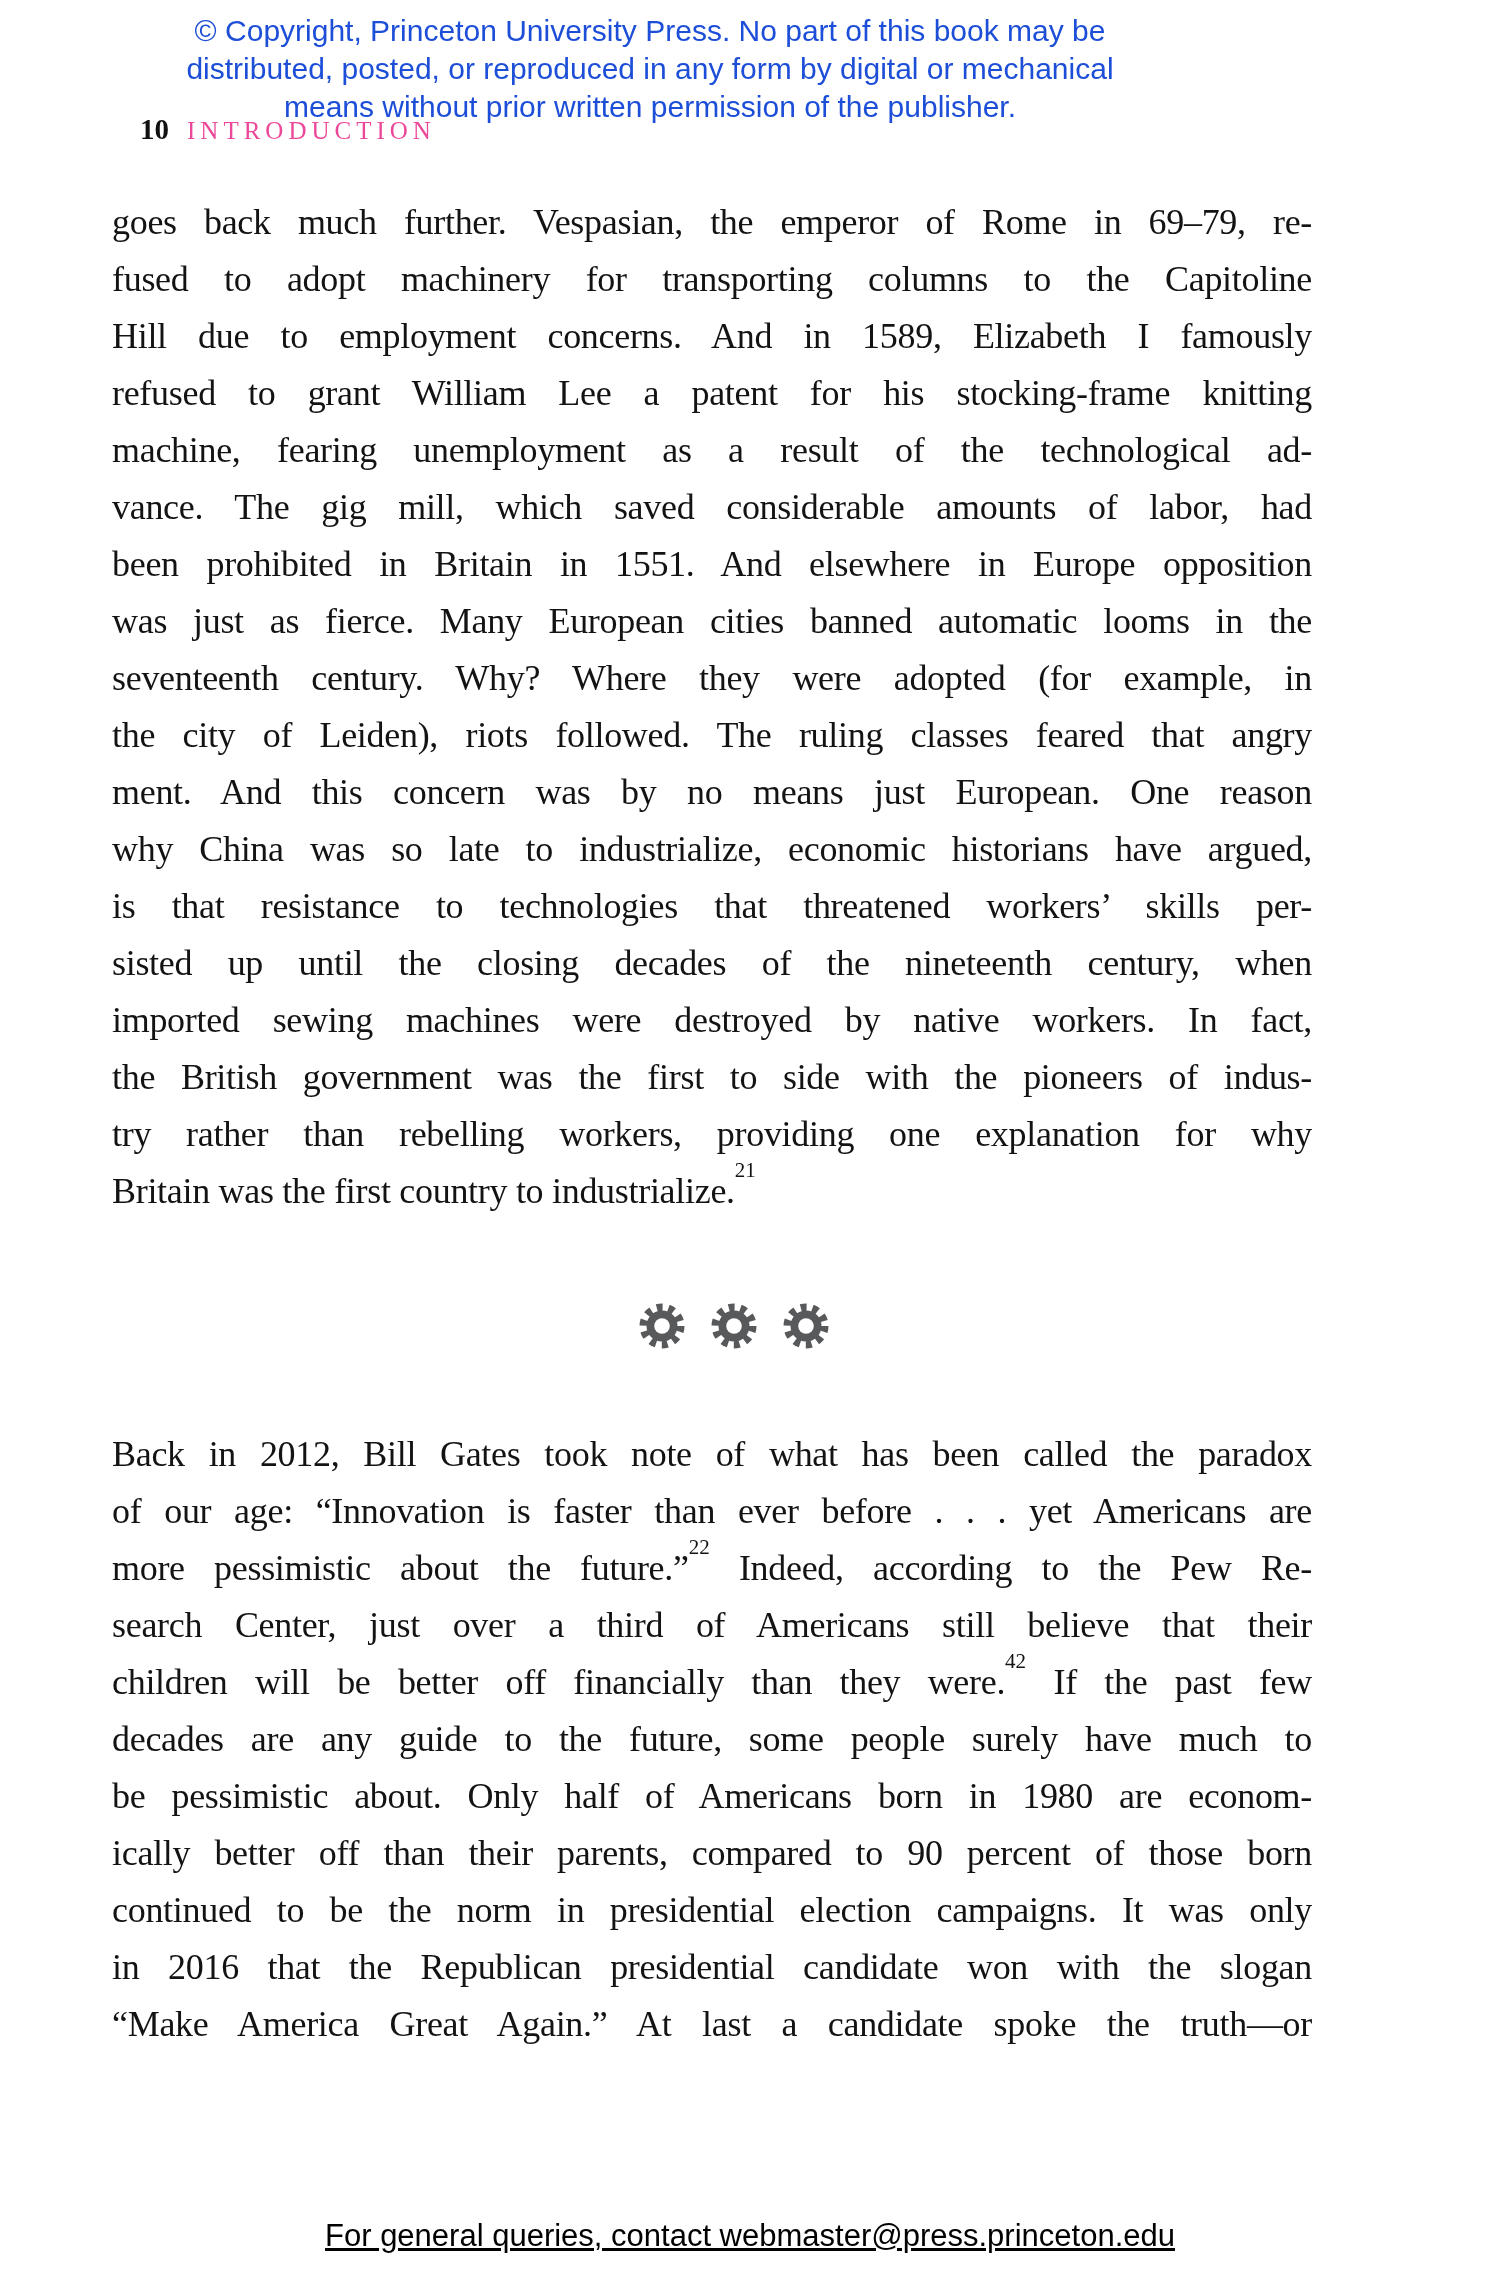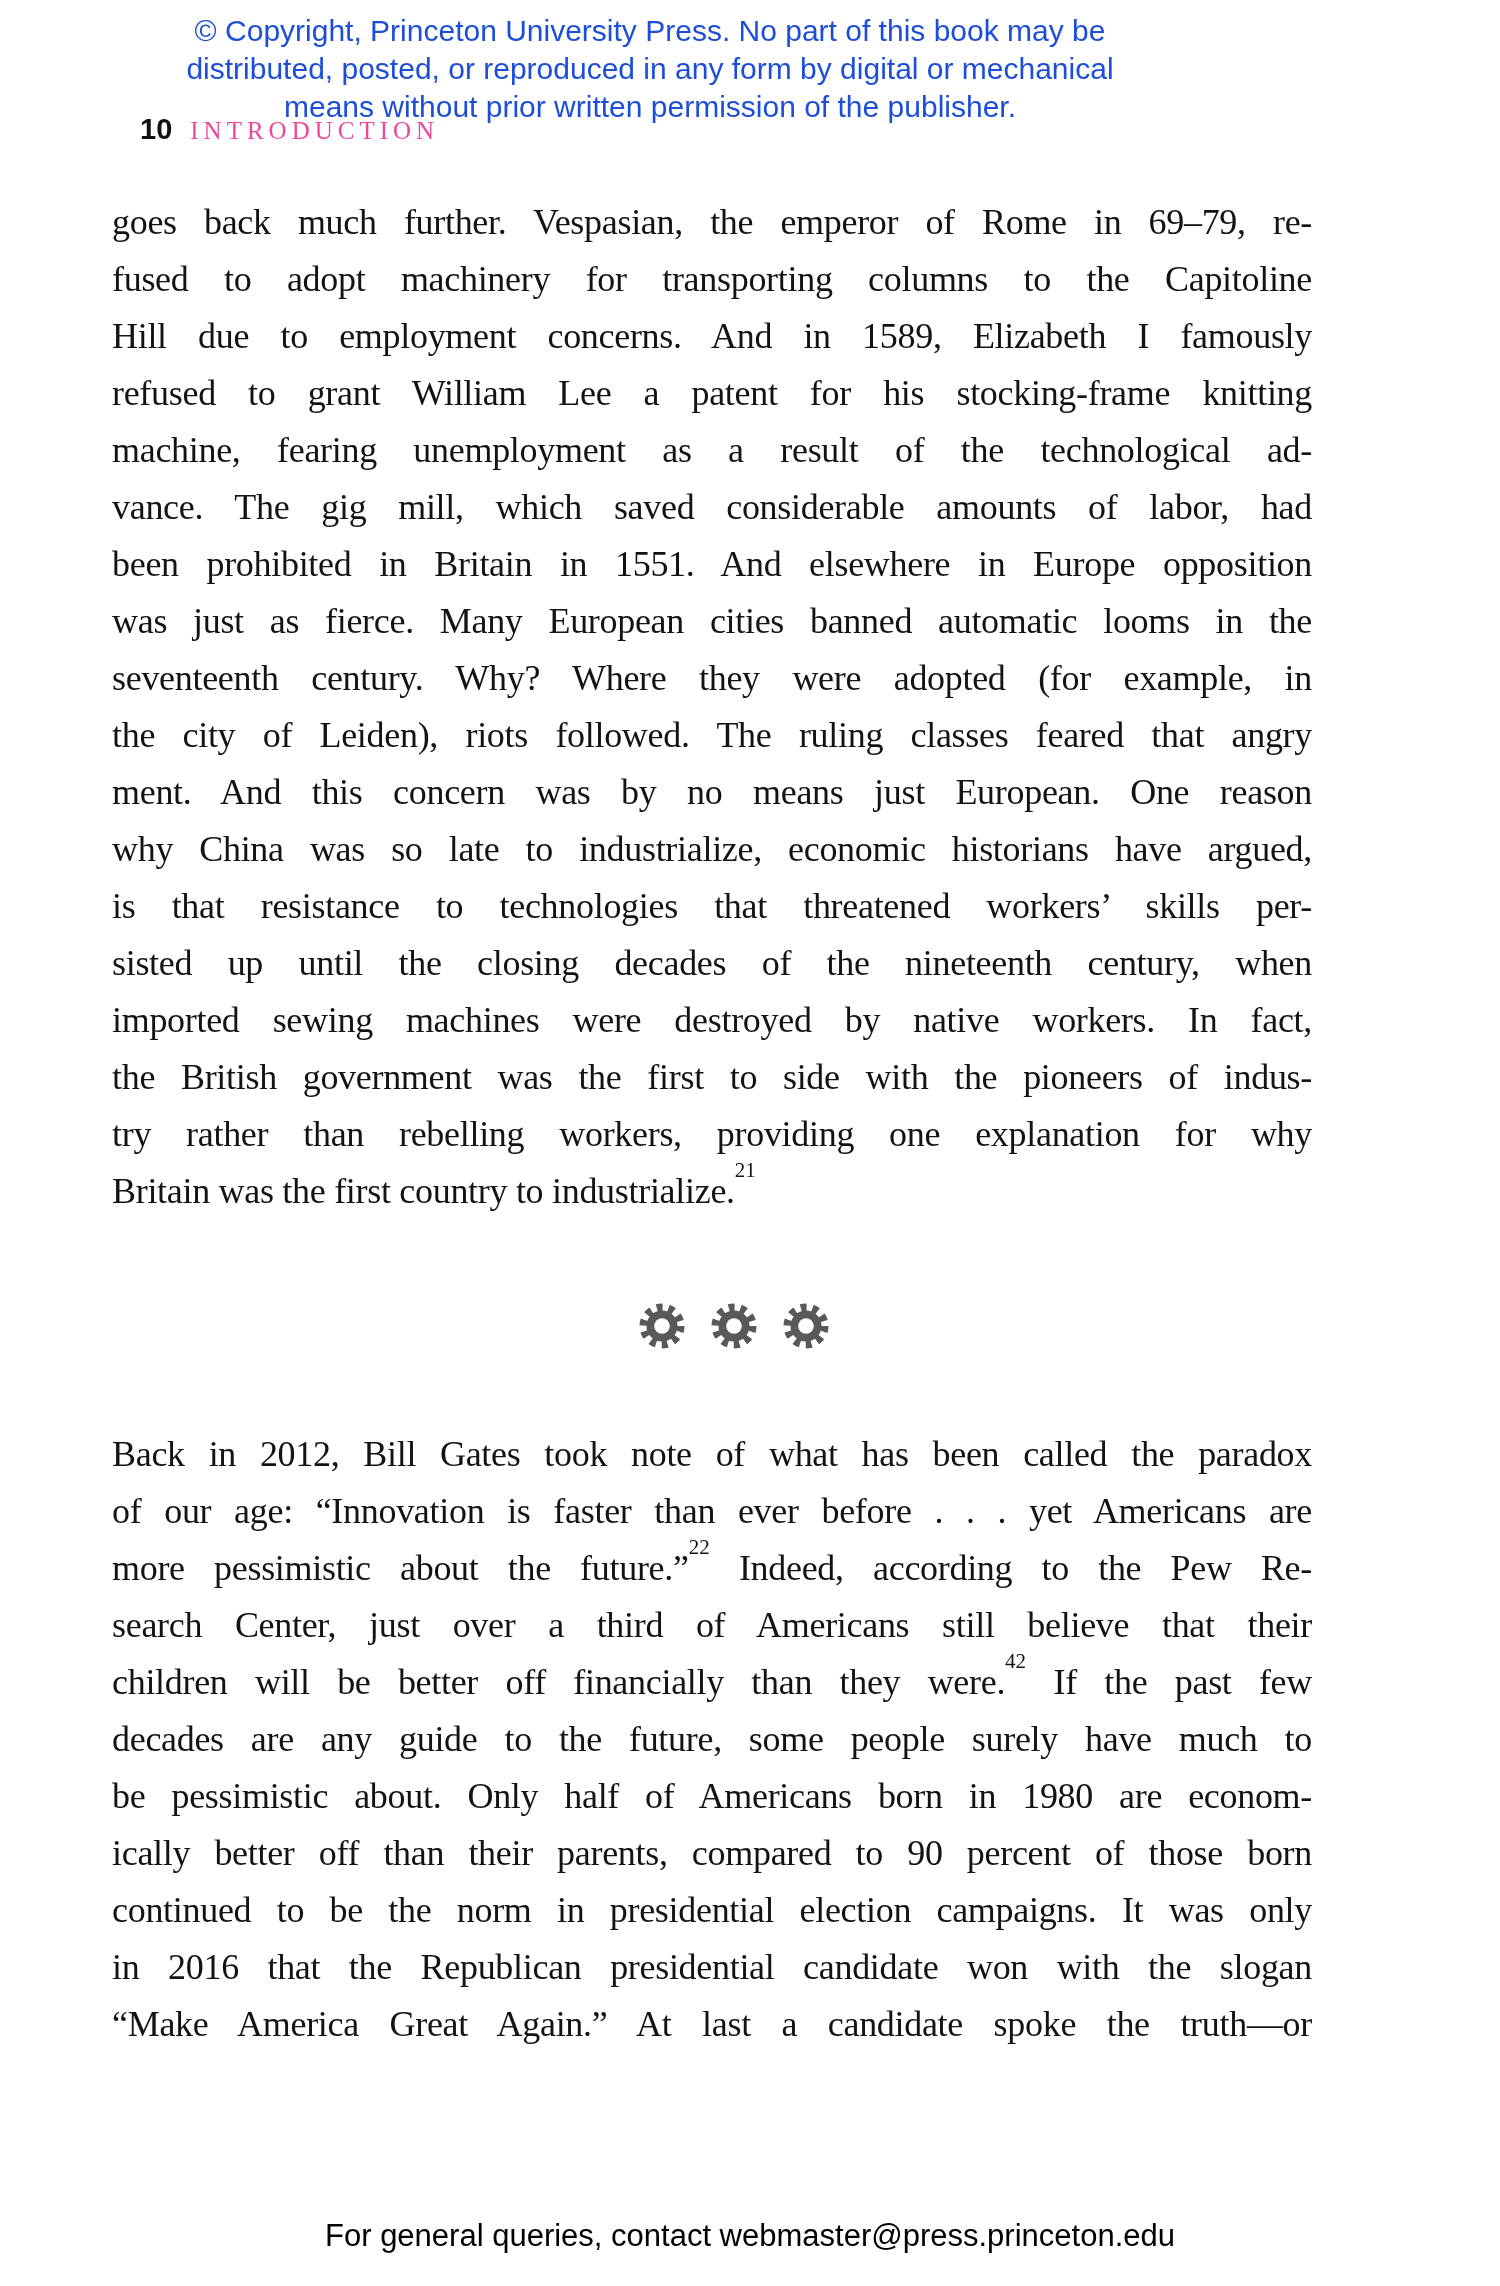--- a/index.html
+++ b/index.html
@@ -14,21 +14,21 @@
     text-align: center;
     font-family: "Liberation Sans", sans-serif;
     font-size: 30px; line-height: 38px;
     color: #1d4ed8;
   }
   .running-header {
     position: absolute; top: 113px; left: 140px;
     display: flex; align-items: baseline; gap: 18px;
   }
   .folio {
-    font-family: Liberation Sans, sans-serif;
+    font-family: Liberation Serif, serif;
     font-weight: bold; font-size: 29px; color: #111111;
   }
   .running-head {
     font-family: "Liberation Serif", "DejaVu Serif", serif;
     font-size: 25px; letter-spacing: 5px; color: #ec4899;
   }
   .body-text {
     position: absolute; left: 112px; width: 1200px;
     font-family: "Liberation Serif", "DejaVu Serif", serif;
     font-size: 36px; line-height: 57px;
@@ -50,21 +50,21 @@
   }
   .ornament {
     position: absolute; top: 1303px; left: 134px; width: 1200px;
     display: flex; justify-content: center; align-items: center; gap: 26px;
   }
   .gear { width: 46px; height: 46px; display: block; }
   .page-footer {
     position: absolute; top: 2218px; left: 0; width: 1500px;
     text-align: center;
     font-family: "Liberation Sans", sans-serif;
-    font-size: 31px; color: #000000;
+    font-size: 31px; color: #000000; text-decoration: underline;
   }
 </style>
 </head>
 <body>
 
 <div>
 
   <div class="copyright">
     <div>© Copyright, Princeton University Press. No part of this book may be</div>
     <div>distributed, posted, or reproduced in any form by digital or mechanical</div>

